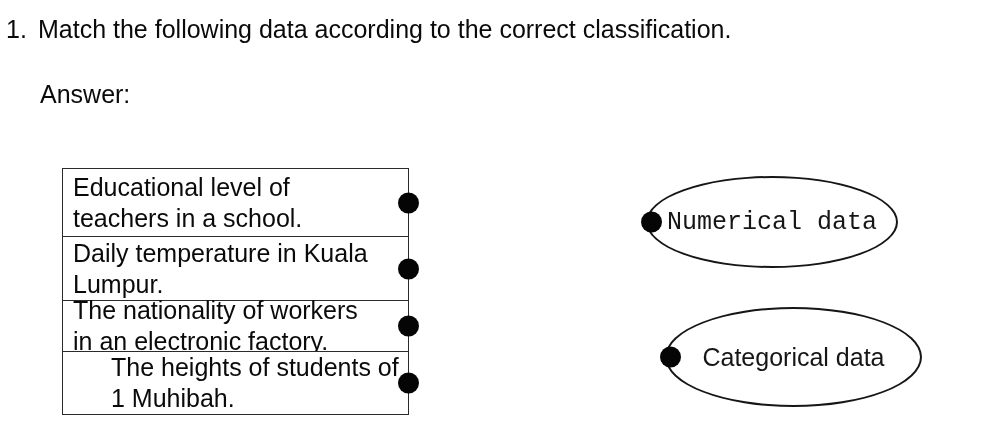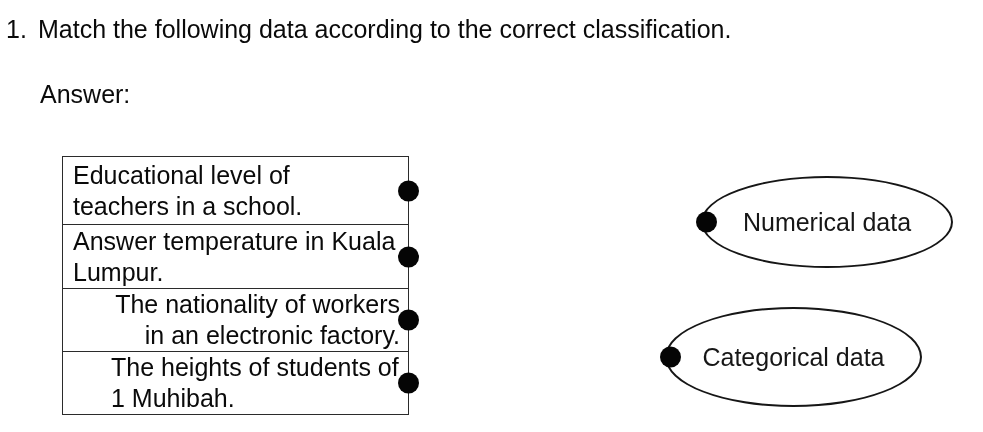--- a/index.html
+++ b/index.html
@@ -41,24 +41,24 @@
     border: 1px solid #2b2b2b;
     margin-top: -1px;
     padding: 2px 8px 2px 10px;
     font-size: 25px;
     line-height: 31px;
     display: flex;
     flex-direction: column;
     justify-content: center;
     background: #ffffff;
   }
-  .match-row:first-child { margin-top: 0; }
+  .match-row:first-child { margin-top: 12px; }
   .match-row:nth-child(1) { height: 69px; }
   .match-row:nth-child(2) { height: 65px; }
-  .match-row:nth-child(3) { height: 64px; align-items: flex-end; }
+  .match-row:nth-child(3) { height: 52px; }
   .match-row:nth-child(4) { height: 64px; padding-left: 48px; }
   .match-line { display: block; white-space: nowrap; }
   .dot {
     position: absolute;
     width: 21px; height: 21px;
     border-radius: 50%;
     background: #050505;
   }
   .row-dot {
     right: -11px;
@@ -67,21 +67,21 @@
   }
   .ellipse {
     position: absolute;
     border: 2px solid #161616;
     border-radius: 50%;
     background: #ffffff;
     display: flex;
     align-items: center;
     justify-content: center;
   }
-  .ellipse-numerical { left: 701px; top: 176px; width: 252px; height: 92px; }
+  .ellipse-numerical { left: 646px; top: 176px; width: 252px; height: 92px; font-family: Liberation Mono, monospace; }
   .ellipse-categorical { left: 665px; top: 307px; width: 257px; height: 100px; }
   .ellipse-label {
     font-size: 25px;
     color: #161616;
     white-space: nowrap;
   }
   .ellipse-dot {
     left: -7px;
     top: 50%;
     transform: translateY(-50%);
@@ -97,21 +97,21 @@
 
   <div class="answer-label">Answer:</div>
 
   <div class="match-table">
     <div class="match-row">
       <span class="match-line">Educational level of</span>
       <span class="match-line">teachers in a school.</span>
       <span class="dot row-dot"></span>
     </div>
     <div class="match-row">
-      <span class="match-line">Answer temperature in Kuala</span>
+      <span class="match-line">Daily temperature in Kuala</span>
       <span class="match-line">Lumpur.</span>
       <span class="dot row-dot"></span>
     </div>
     <div class="match-row">
       <span class="match-line">The nationality of workers</span>
       <span class="match-line">in an electronic factory.</span>
       <span class="dot row-dot"></span>
     </div>
     <div class="match-row">
       <span class="match-line">The heights of students of</span>

